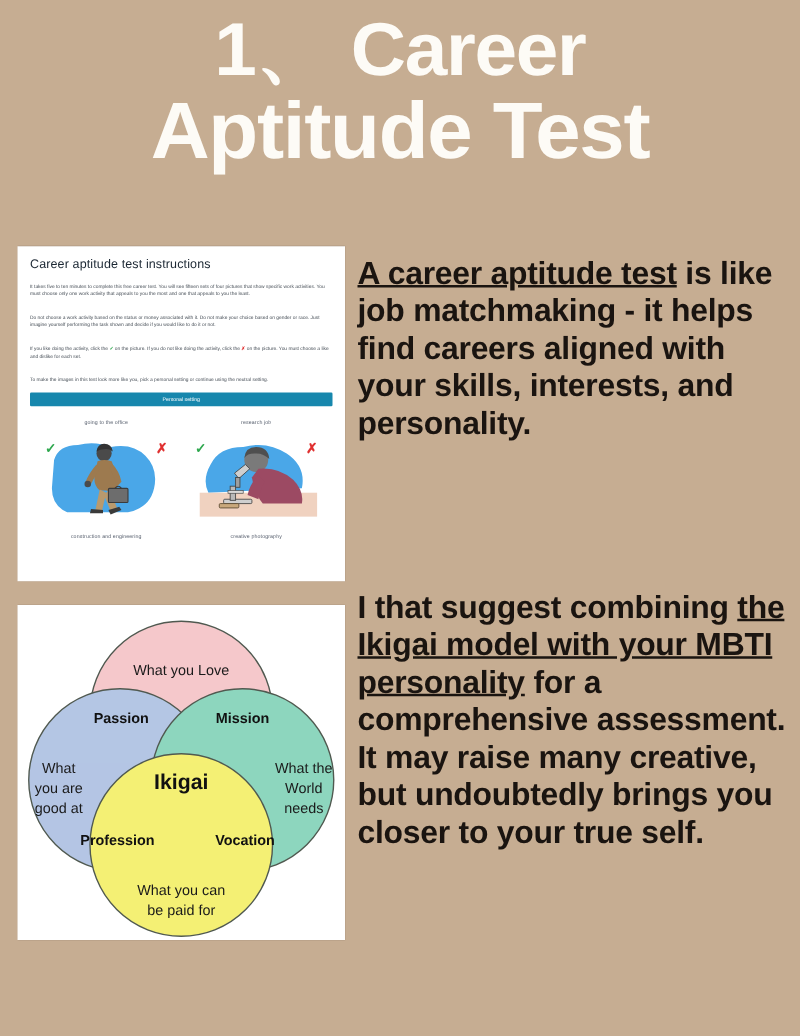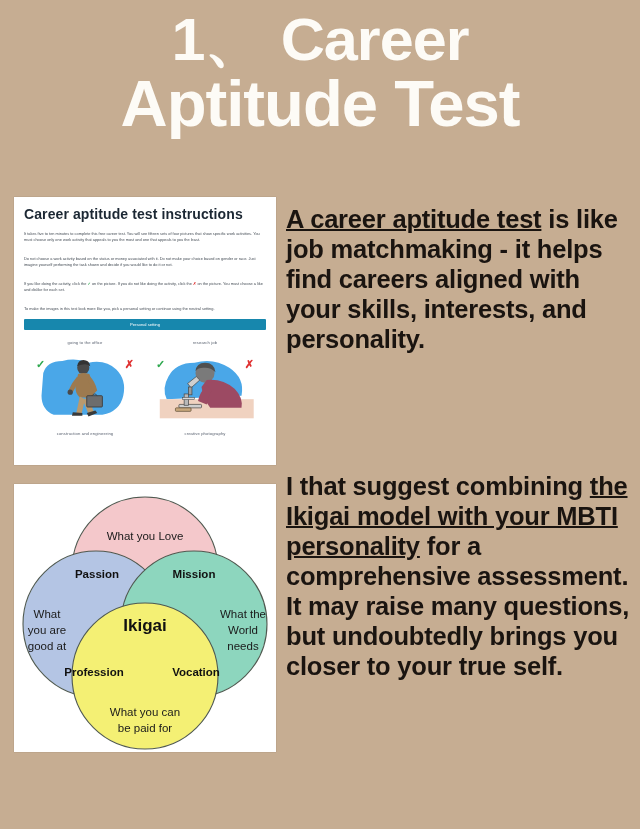--- a/index.html
+++ b/index.html
@@ -50,22 +50,22 @@
   .card-ikigai {
     left: 14px;
     top: 484px;
     width: 262px;
     height: 268px;
   }
 
   
   .instr-inner { padding: 9px 10px 0 10px; }
   .instr-heading {
-    font-size: 14px;
-    font-weight: bold;
+    font-size: 10px;
+    font-weight: normal;
     color: #1b2733;
     margin: 0 0 9px 0;
     letter-spacing: 0.1px;
   }
   .instr-p {
     font-size: 3.9px;
     line-height: 1.55;
     color: #444c55;
     margin: 0 0 7px 0;
     text-align: left;
@@ -283,14 +283,14 @@
       <text class="venn-center-label" x="131" y="147" text-anchor="middle">Ikigai</text>
     </svg>
   </div>
 </div>
 
 <div class="body-text body-text-1">
   <span class="u">A career aptitude test</span><span> is like job matchmaking - it helps find careers aligned with your skills, interests, and personality.</span>
 </div>
 
 <div class="body-text body-text-2">
-  <span>I that suggest combining </span><span class="u">the Ikigai model with your MBTI personality</span><span> for a comprehensive assessment. It may raise many questions, but undoubtedly brings you closer to your true self.</span>
+  <span>I that suggest combining </span><span class="u">the Ikigai model with your MBTI personality</span><span> for a comprehensive assessment. It may raise many creative, but undoubtedly brings you closer to your true self.</span>
 </div>
 
 </body></html>

